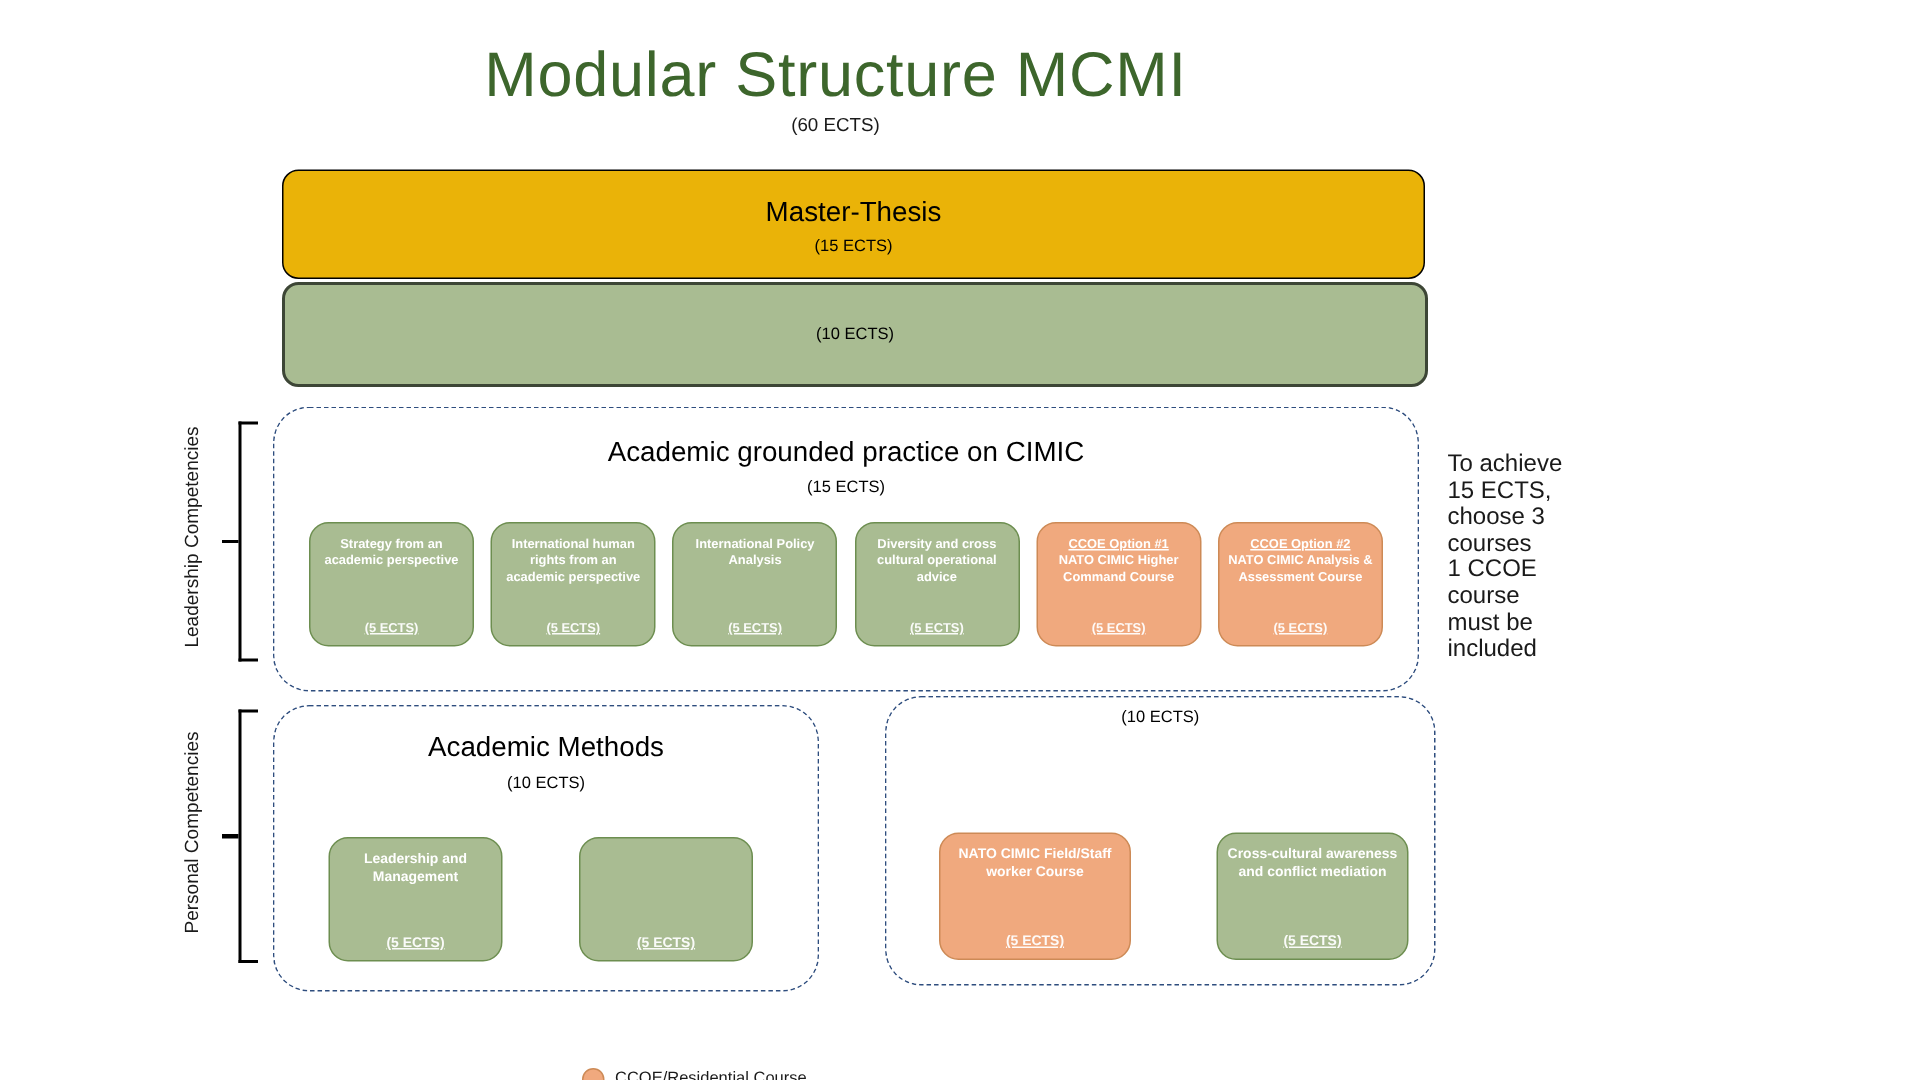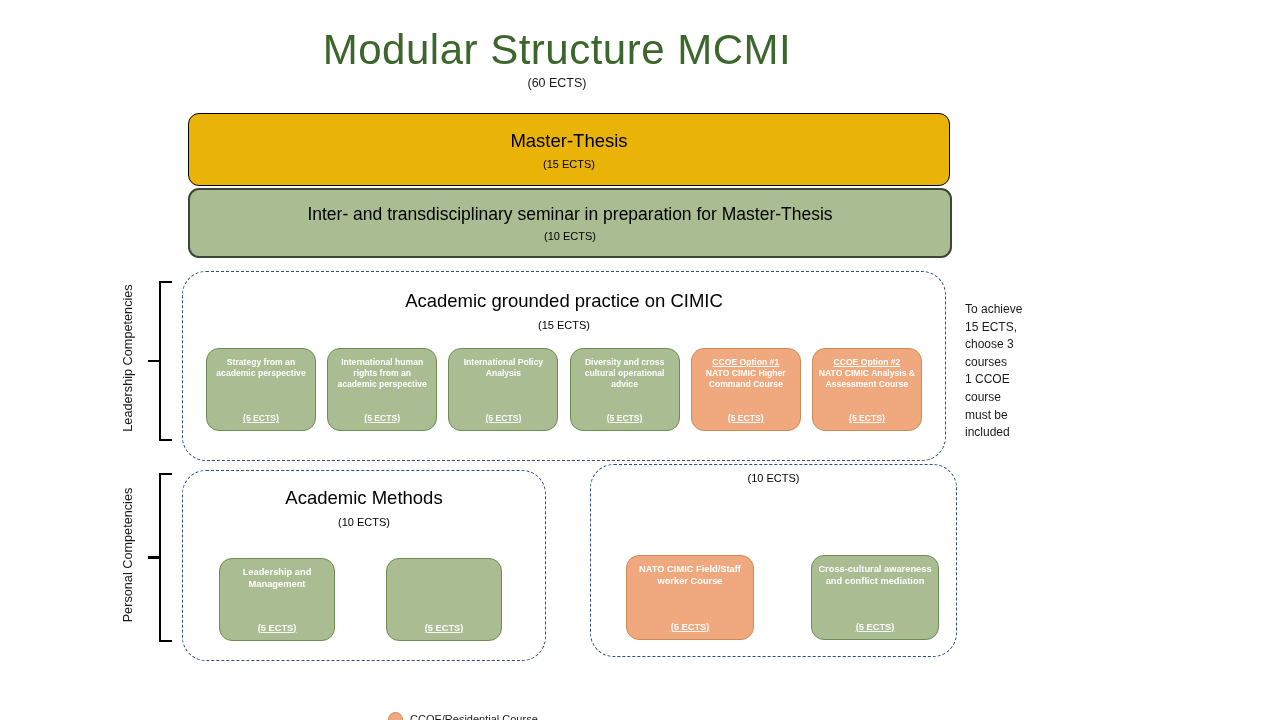--- a/index.html
+++ b/index.html
@@ -43,21 +43,21 @@
   .methods .course{width:116px;}
   .specifics .course{width:128px;height:85px;}
   .course.green{background:#a9bc92;border:1.6px solid #6d8e50;}
   .course.orange{background:#f0a97e;border:1.6px solid #cd8a56;}
   .c-title{font-size:8.6px;font-weight:bold;line-height:1.28;}
   .methods .c-title,.specifics .c-title{font-size:9.3px;}
   .opt{text-decoration:underline;display:block;}
   .c-ects{margin-top:auto;font-size:8.6px;font-weight:bold;opacity:.95;text-decoration:underline;}
   .methods .c-ects,.specifics .c-ects{font-size:9.3px;}
 
-  .note{position:absolute;left:965px;top:301px;width:100px;font-size:12px;
+  .note{position:absolute;left:965px;top:301px;width:100px;font-size:16px;
         line-height:17.6px;white-space:pre-line;color:#1a1a1a;}
 
   .bracket{position:absolute;width:11px;border:2.3px solid #000;border-right:none;background:transparent;}
   .bracket .mid-tick{position:absolute;left:-13px;top:50%;width:11px;height:2.3px;
         margin-top:-1.2px;background:#000;}
   .bracket.leadership{left:159px;top:281px;height:156px;}
   .bracket.personal{left:159px;top:473px;height:165px;}
 
   .vlabel{position:absolute;width:170px;text-align:center;font-size:12.7px;color:#1a1a1a;
         transform:rotate(-90deg);}
@@ -78,21 +78,20 @@
 
   <div class="title">Modular Structure MCMI</div>
   <div class="subtitle">(60 ECTS)</div>
 
   <div class="thesis-box">
     <div class="box-title">Master-Thesis</div>
     <div class="box-ects">(15 ECTS)</div>
   </div>
 
   <div class="seminar-box">
-    <div class="box-title">Inter- and transdisciplinary seminar in preparation for Master-Thesis</div>
     <div class="box-ects">(10 ECTS)</div>
   </div>
 
   <div class="dashed practice">
     <div class="sec-title">Academic grounded practice on CIMIC</div>
     <div class="sec-ects">(15 ECTS)</div>
     <div class="course-row">
       <div class="course green">
         <div class="c-title">Strategy from an academic perspective</div>
         <div class="c-ects">(5 ECTS)</div>

